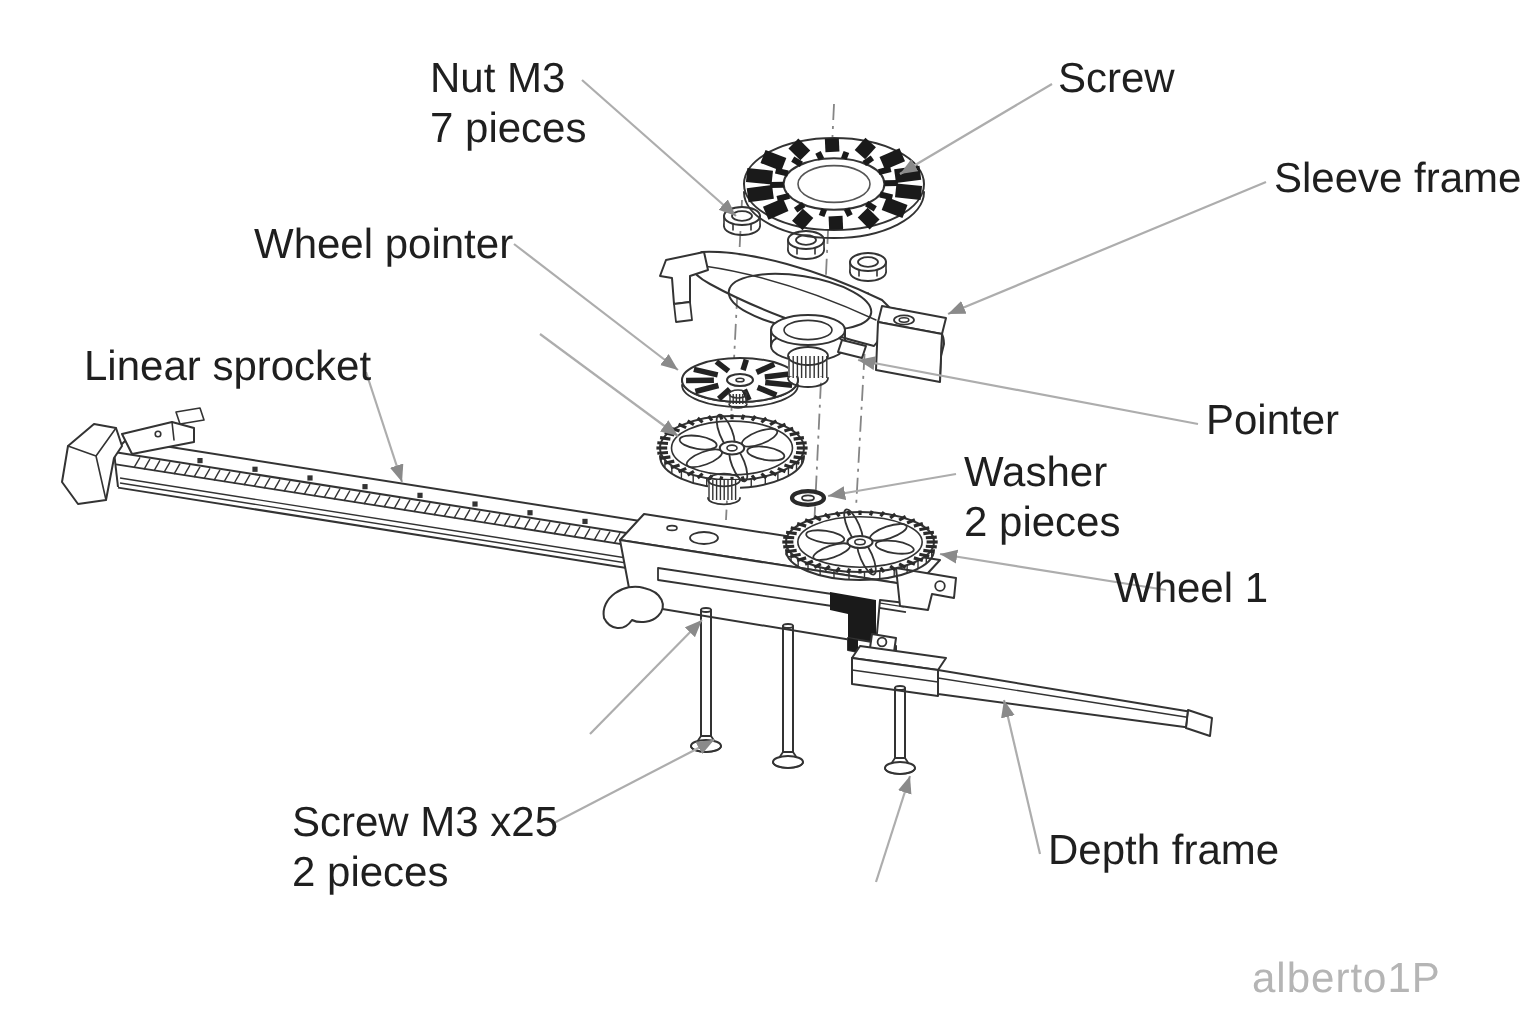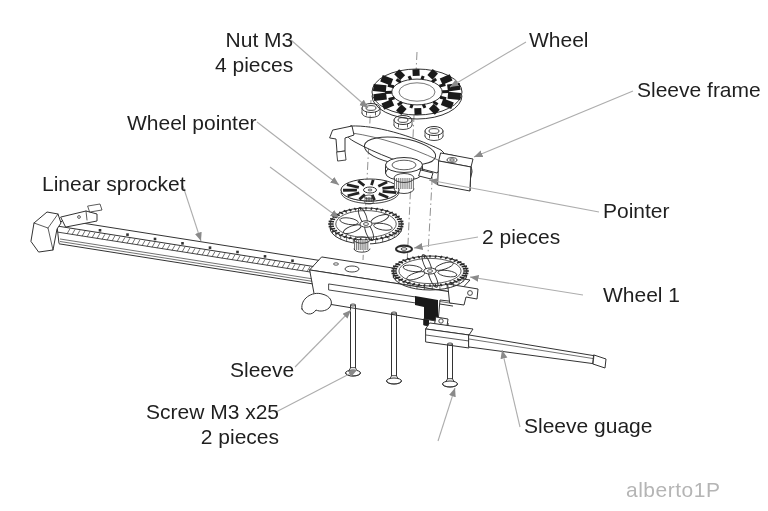--- a/index.html
+++ b/index.html
@@ -1,19 +1,19 @@
 <!DOCTYPE html>
 <html><head>
 <meta charset="utf-8">
 <style>
   html,body{margin:0;padding:0;background:#fff;}
   #stage{position:relative;width:768px;height:511px;background:#fff;overflow:hidden;
          font-family:"Liberation Sans","DejaVu Sans",sans-serif;}
   #art{position:absolute;left:0;top:0;}
-  .lbl{position:absolute;font-size:21px;line-height:25px;color:#1f1f1f;white-space:nowrap;text-align:right;}
+  .lbl{position:absolute;font-size:21px;line-height:25px;color:#1f1f1f;white-space:nowrap;}
   .wm{position:absolute;font-size:21px;color:#b5b5b5;letter-spacing:0.5px;}
 </style>
 </head>
 <body>
 
 <div id="stage">
 
   <svg id="art" width="768" height="511" viewBox="0 0 768 511">
     <defs>
       <marker id="arw" markerUnits="userSpaceOnUse" markerWidth="10" markerHeight="8" refX="8.6" refY="3.5" orient="auto">
@@ -446,32 +446,32 @@
         <line x1="583" y1="295" x2="470" y2="277" stroke="#adadad" stroke-width="1.1" marker-end="url(#arw)"></line>
         <line x1="295" y1="367" x2="351" y2="310" stroke="#adadad" stroke-width="1.1" marker-end="url(#arw)"></line>
         <line x1="276" y1="412" x2="357" y2="370" stroke="#adadad" stroke-width="1.1" marker-end="url(#arw)"></line>
         <line x1="438" y1="441" x2="455" y2="388" stroke="#adadad" stroke-width="1.1" marker-end="url(#arw)"></line>
         <line x1="520" y1="427" x2="502" y2="350" stroke="#adadad" stroke-width="1.1" marker-end="url(#arw)"></line>
       </g>
   </svg>
 
   <div class="lbl" style="left:215px;top:27px">
     <div>Nut M3</div>
-    <div>4 pieces</div>
+    <div>7 pieces</div>
   </div>
-  <div class="lbl" style="left:529px;top:27px">Wheel</div>
+  <div class="lbl" style="left:529px;top:27px">Screw</div>
   <div class="lbl" style="left:127px;top:110px">Wheel pointer</div>
   <div class="lbl" style="left:637px;top:77px">Sleeve frame</div>
   <div class="lbl" style="left:42px;top:171px">Linear sprocket</div>
   <div class="lbl" style="left:603px;top:198px">Pointer</div>
   <div class="lbl" style="left:482px;top:224px">
+    <div>Washer</div>
     <div>2 pieces</div>
   </div>
-  <div class="lbl" style="left:603px;top:282px">Wheel 1</div>
-  <div class="lbl" style="left:230px;top:357px">Sleeve</div>
+  <div class="lbl" style="left:557px;top:282px">Wheel 1</div>
   <div class="lbl" style="left:146px;top:399px">
     <div>Screw M3 x25</div>
     <div>2 pieces</div>
   </div>
-  <div class="lbl" style="left:524px;top:413px">Sleeve guage</div>
+  <div class="lbl" style="left:524px;top:413px">Depth frame</div>
   <div class="wm" style="left:626px;top:478px">alberto1P</div>
 
 </div>
 
 </body></html>

